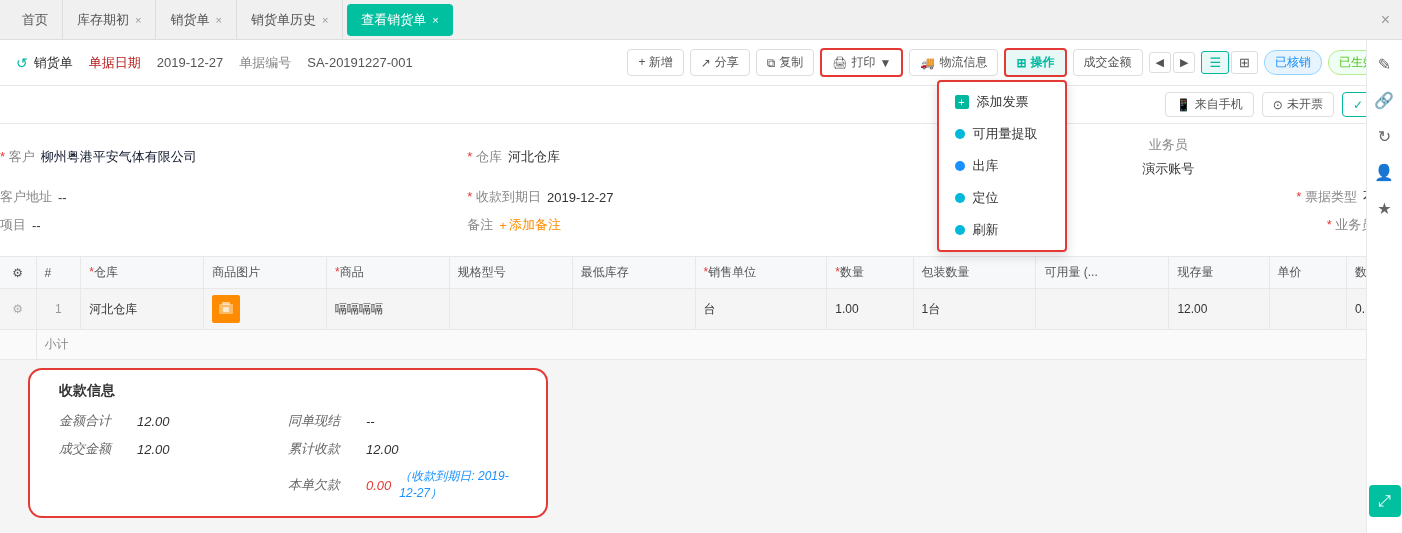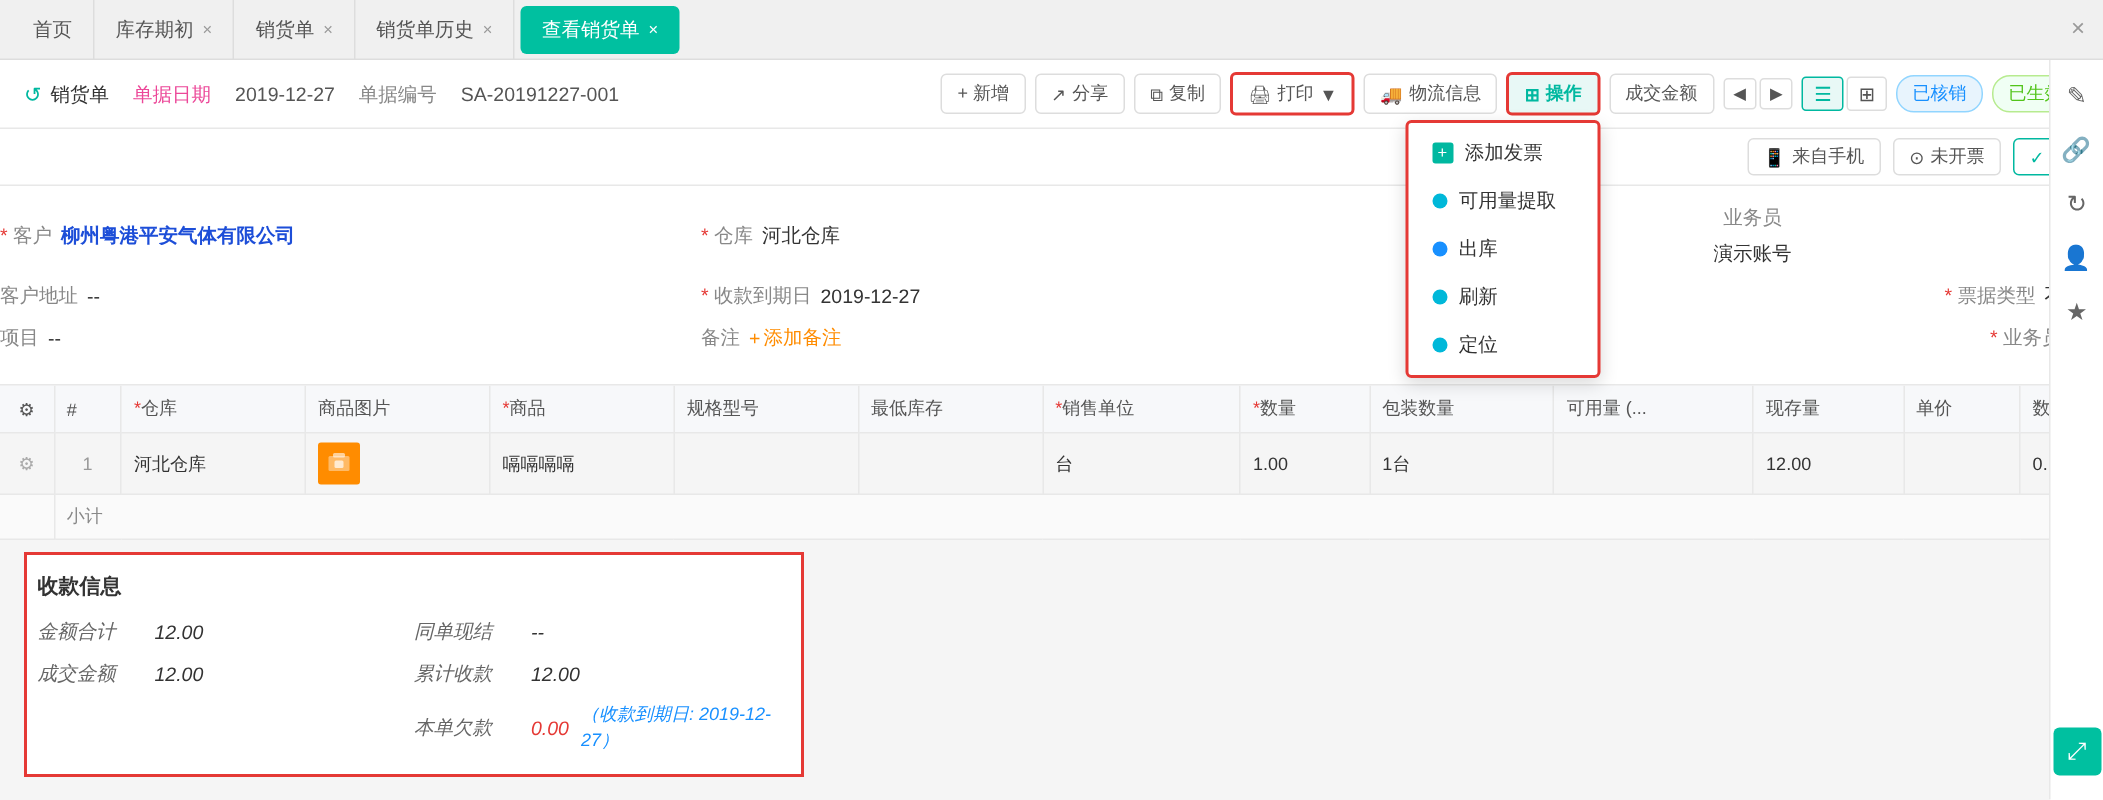--- a/index.html
+++ b/index.html
@@ -70,42 +70,42 @@
       cursor: pointer; background: #fff;
     }
 
     
     .form-section { padding: 12px 0; background: #fff; }
     .form-row { display: flex; align-items: center; margin-bottom: 10px; gap: 0; }
     .form-field { display: flex; align-items: center; gap: 6px; flex: 1; min-width: 0; }
     .form-label { color: #888; font-size: 13px; white-space: nowrap; }
     .form-label.required::before { content: '* '; color: #e53935; }
     .form-value { color: #333; font-size: 13px; }
-    .form-value.link { color: #1d4ed8; cursor: pointer; font-weight: bold; }
+    .form-value.link { color: #0f172a; cursor: pointer; }
     .form-add { color: #ff8c00; cursor: pointer; font-size: 13px; display: flex; align-items: center; gap: 2px; }
 
     
     .table-wrapper { overflow-x: auto; border-top: 1px solid #e8e8e8; }
     table { width: 100%; border-collapse: collapse; font-size: 12px; }
     table th {
       background: #f7f8fa; border-bottom: 1px solid #e8e8e8; border-right: 1px solid #e8e8e8;
       padding: 7px 8px; text-align: left; color: #555; font-weight: 500; white-space: nowrap;
     }
     table td {
       border-bottom: 1px solid #e8e8e8; border-right: 1px solid #e8e8e8;
       padding: 6px 8px; color: #333; white-space: nowrap;
     }
     table td.subtotal { background: #fafafa; color: #888; }
     .gear-th { background: #f7f8fa; width: 36px; text-align: center; }
     .row-num { color: #999; text-align: center; }
     .product-img { width: 28px; height: 28px; background: #ff8c00; border-radius: 2px; display: flex; align-items: center; justify-content: center; }
 
     
     .payment-section {
-      margin: 8px 16px; border: 2px solid #e53935; border-radius: 0; padding: 12px 7px;
+      margin: 8px 28px; border: 2px solid #e53935; border-radius: 14px; padding: 12px 29px;
       background: #fff; max-width: 520px;
     }
     .payment-title { font-size: 14px; font-weight: bold; color: #333; margin-bottom: 10px; }
     .payment-grid { display: grid; grid-template-columns: 1fr 1fr; gap: 6px 0; font-style: italic; }
     .payment-row { display: flex; align-items: center; gap: 8px; padding: 2px 0; }
     .payment-label { color: #666; font-size: 13px; min-width: 70px; }
     .payment-value { color: #333; font-size: 13px; }
     .payment-value.red { color: #e53935; }
     .payment-value.link { color: #1890ff; }
 
@@ -158,21 +158,21 @@
       </div>
       <span class="tab-close-main">×</span>
     </div>
 
     <div class="doc-header">
       <div class="doc-title">
         <span class="doc-title-icon">↺</span>
         <span style="font-weight:500;">销货单</span>
       </div>
       <div class="doc-meta">
-        <span style="color:#ec4899;">单据日期</span>
+        <span style="color:#b91c1c;">单据日期</span>
         <span>2019-12-27</span>
         <span style="color:#888;">单据编号</span>
         <span>SA-20191227-001</span>
       </div>
       <div class="toolbar-right">
         <button class="toolbar-btn">
           <span>+ 新增</span>
         </button>
         <button class="toolbar-btn">
           <span>↗</span>
@@ -205,25 +205,25 @@
             <div class="dropdown-menu-item">
               <span class="menu-icon circle-cyan"></span>
               <span>可用量提取</span>
             </div>
             <div class="dropdown-menu-item">
               <span class="menu-icon circle-blue"></span>
               <span>出库</span>
             </div>
             <div class="dropdown-menu-item">
               <span class="menu-icon circle-cyan"></span>
+              <span>定位</span>
+            </div>
+            <div class="dropdown-menu-item">
+              <span class="menu-icon circle-cyan"></span>
               <span>刷新</span>
-            </div>
-            <div class="dropdown-menu-item">
-              <span class="menu-icon circle-cyan"></span>
-              <span>定位</span>
             </div>
           </div>
         </div>
         <button class="toolbar-btn">
           <span>成交金额</span>
         </button>
         <div class="nav-arrows">
           <button class="nav-arrow">◀</button>
           <button class="nav-arrow">▶</button>
         </div>

